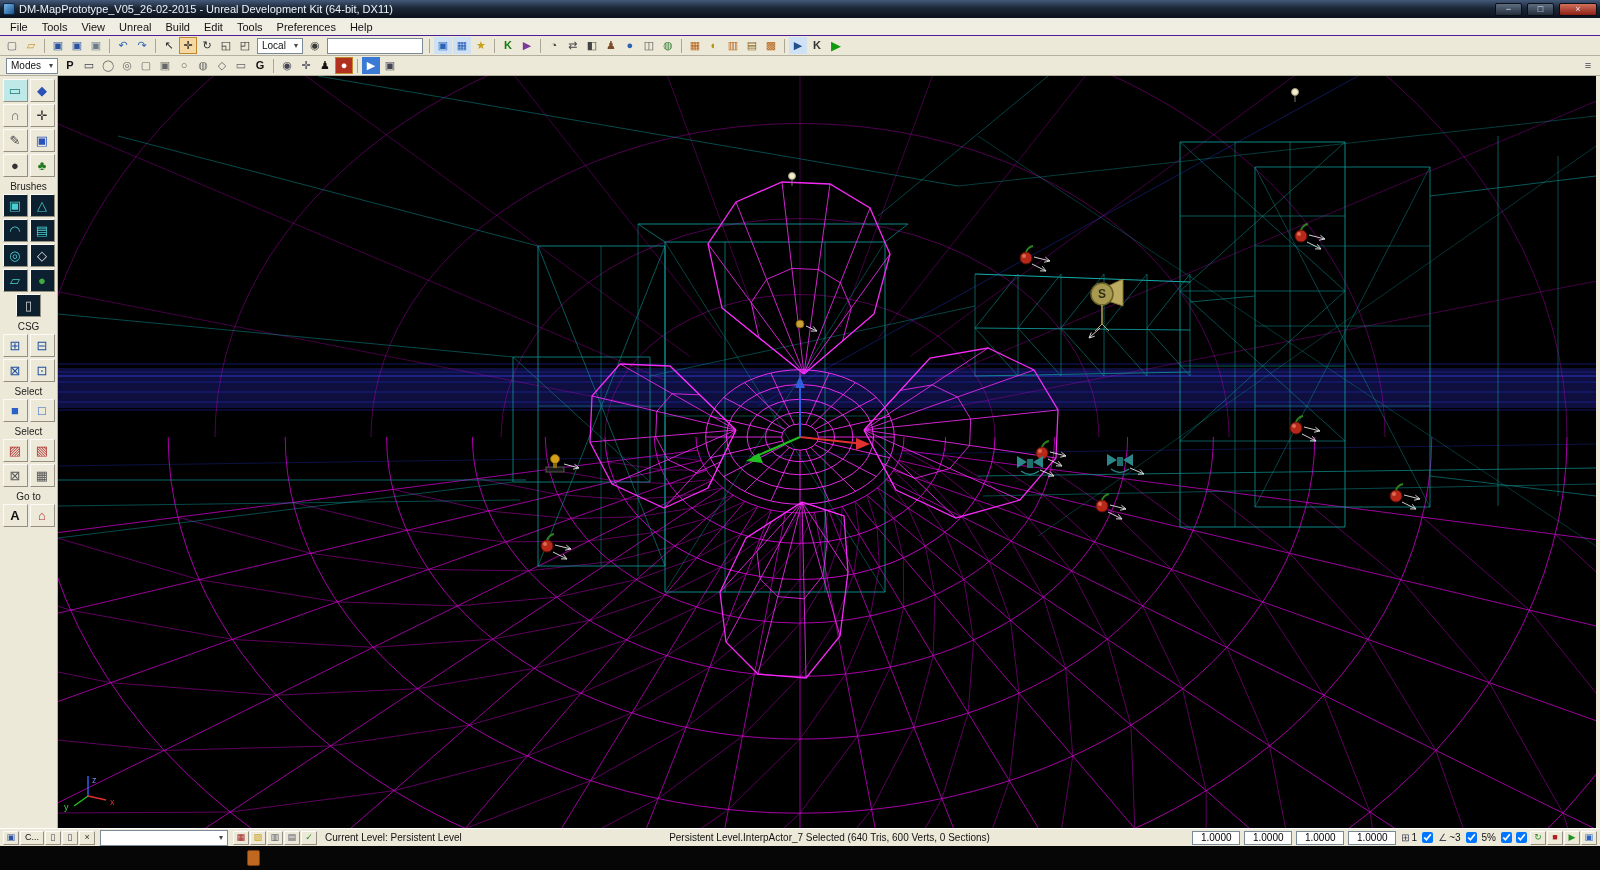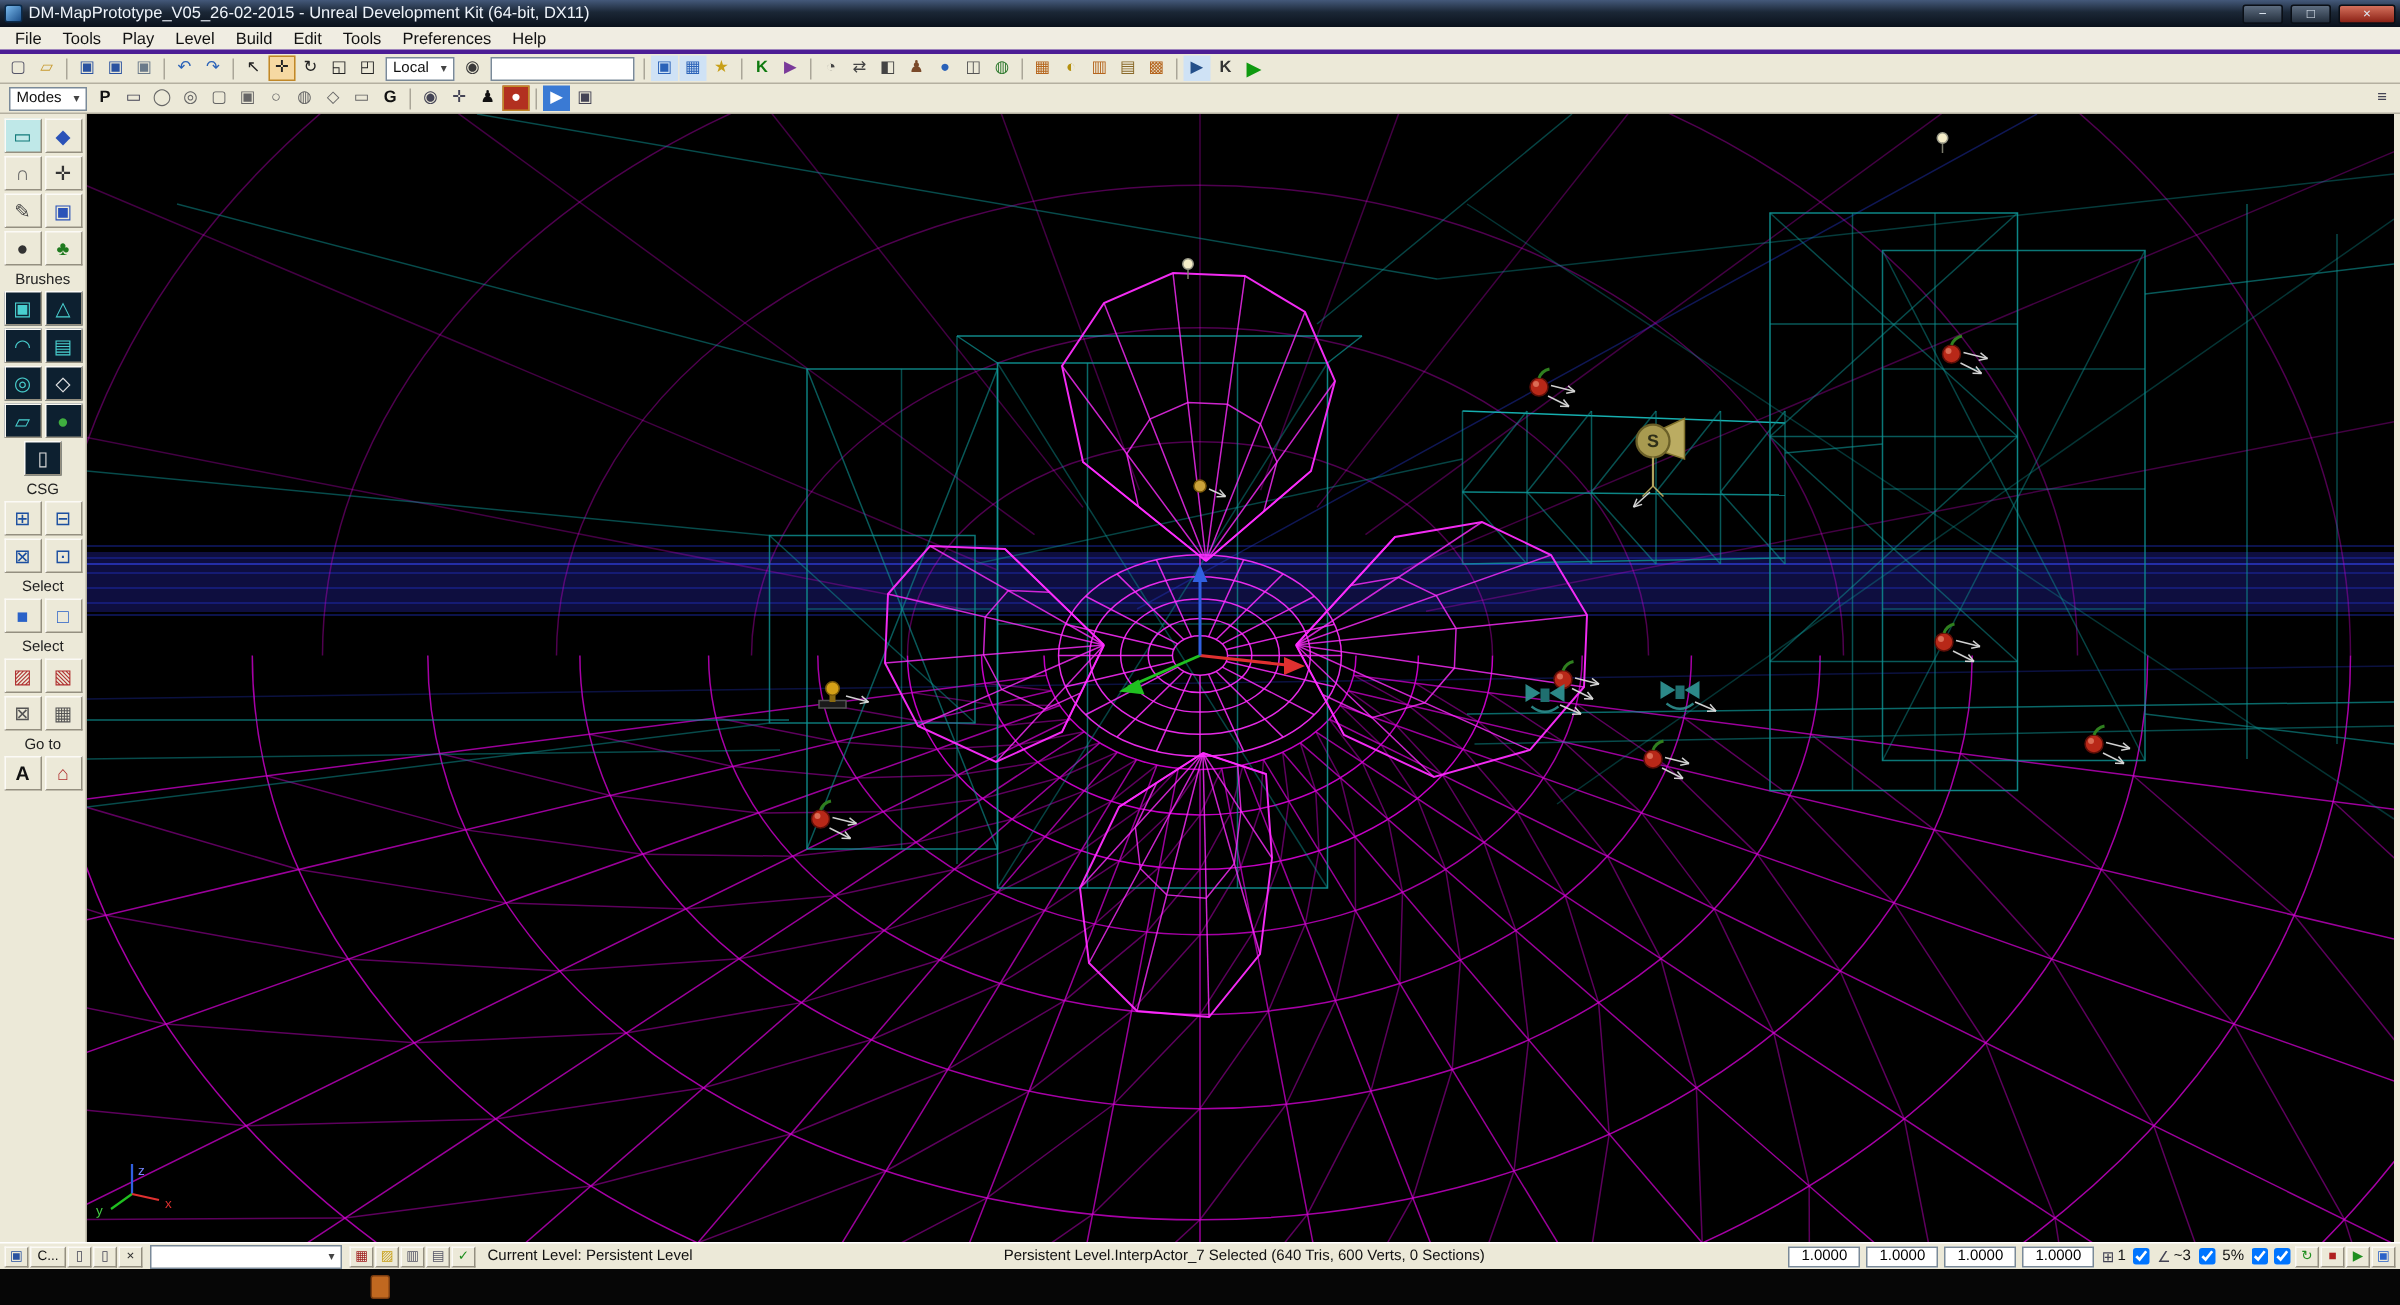--- a/index.html
+++ b/index.html
@@ -13,21 +13,21 @@
     color:#eef3fa;font-size:11px}
   .app-icon{width:12px;height:12px;border-radius:2px;flex:0 0 auto;
     background:linear-gradient(135deg,#79b9ec,#1c4f8a);border:1px solid #0a2a4a}
   .wtitle{flex:1;white-space:nowrap;overflow:hidden}
   .wctrl{width:27px;height:13px;display:flex;align-items:center;justify-content:center;
     font-size:9px;color:#dfe8f2;background:linear-gradient(#5d6d80,#232e3c);
     border:1px solid #0a0f16;border-radius:2px;margin-left:1px;cursor:default}
   .wctrl.close{background:linear-gradient(#d4705c,#8a2014);width:38px}
 
   
-  .menubar{height:18px;background:#f0ede2;border-bottom:3px solid #4c1d95;
+  .menubar{height:18px;background:#f0ede2;border-bottom:1px solid #4c1d95;
     display:flex;align-items:center;font-size:11px;color:#111;padding-left:3px}
   .menu-item{padding:1px 7px;cursor:default}
 
   
   .toolbar{height:20px;background:#ece9d8;border-bottom:1px solid #b4b0a0;
     display:flex;align-items:center;padding:0 3px;font-size:10px}
   .tgroup{display:inline-flex;align-items:center;gap:1px}
   .ticon{width:18px;height:17px;display:inline-flex;align-items:center;justify-content:center;
     font-size:11px;line-height:1;color:#333;border:1px solid transparent;cursor:default}
   .ticon.bold{font-weight:bold}
@@ -87,22 +87,22 @@
     <span class="app-icon"></span>
     <span class="wtitle">DM-MapPrototype_V05_26-02-2015 - Unreal Development Kit (64-bit, DX11)</span>
     <span class="wctrl">−</span>
     <span class="wctrl">□</span>
     <span class="wctrl close">×</span>
   </div>
 
   <div class="menubar">
       <span class="menu-item">File</span>
       <span class="menu-item">Tools</span>
-      <span class="menu-item">Play</span>
-      <span class="menu-item">Level</span>
+      <span class="menu-item">View</span>
+      <span class="menu-item">Unreal</span>
       <span class="menu-item">Build</span>
       <span class="menu-item">Edit</span>
       <span class="menu-item">Tools</span>
       <span class="menu-item">Preferences</span>
       <span class="menu-item">Help</span>
     </div>
 
   <div class="toolbar">
     <span class="tgroup">
         <span class="ticon" style="color: rgb(85, 85, 104);">▢</span>

